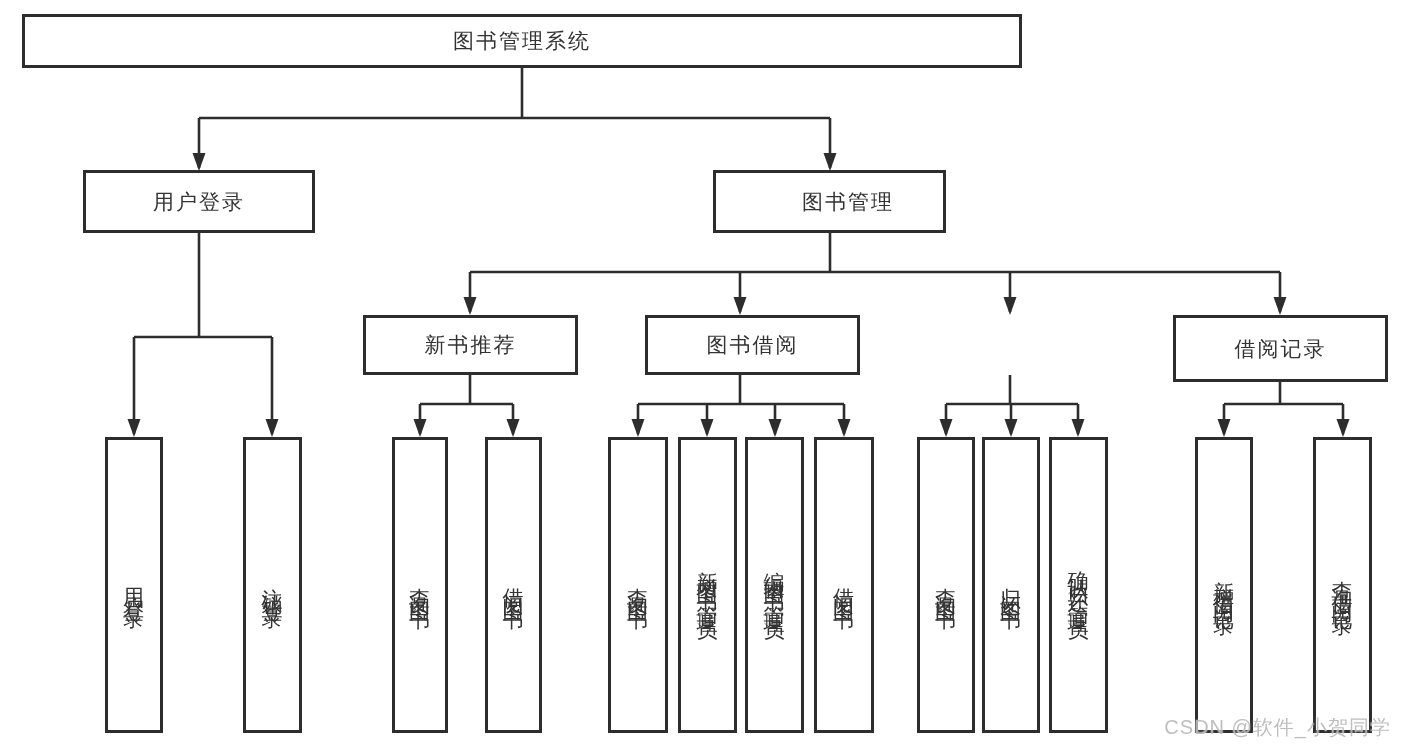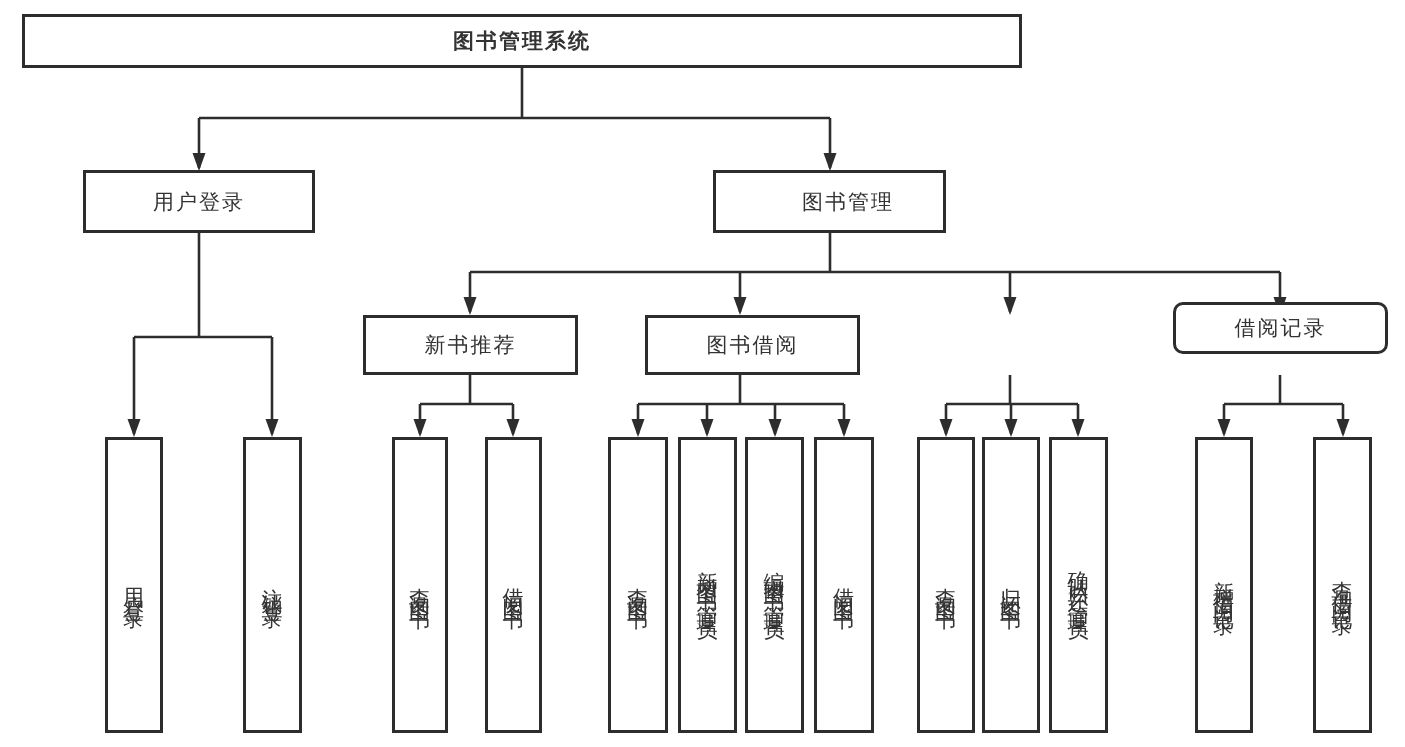--- a/index.html
+++ b/index.html
@@ -104,38 +104,38 @@
       <path d="M1011,404 V434" marker-end="url(#ah)"></path>
       <path d="M1078,404 V434" marker-end="url(#ah)"></path>
 
       <path d="M1280,375 V404"></path>
       <path d="M1224,404 H1343"></path>
       <path d="M1224,404 V434" marker-end="url(#ah)"></path>
       <path d="M1343,404 V434" marker-end="url(#ah)"></path>
     </g>
   </svg>
 
-  <div class="node h" style="left:22px; top:14px; width:1000px; height:54px;font-weight:bold;">
+  <div class="node h" style="left:22px; top:14px; width:1000px; height:54px;">
     <span class="lbl">图书管理系统</span>
   </div>
 
   <div class="node h" style="left:83px; top:170px; width:232px; height:63px;">
     <span class="lbl">用户登录</span>
   </div>
   <div class="node h" style="left:713px; top:170px; width:233px; height:63px;padding-left:37px;">
     <span class="lbl">图书管理</span>
   </div>
 
   <div class="node h" style="left:363px; top:315px; width:215px; height:60px;">
     <span class="lbl">新书推荐</span>
   </div>
   <div class="node h" style="left:633px; top:315px; width:215px; height:60px;margin-left:12px;">
     <span class="lbl">图书借阅</span>
   </div>
-  <div class="node h" style="left:1173px; top:302px; width:215px; height:52px;border-radius:10px;">
+  <div class="node h" style="left:1173px; top:315px; width:215px; height:67px;">
     <span class="lbl">借阅记录</span>
   </div>
 
   <div class="node v" style="left:105px; top:437px; width:58px; height:296px;">
     <span class="lbl">用户登录</span>
   </div>
   <div class="node v" style="left:243px; top:437px; width:59px; height:296px;">
     <span class="lbl">注销登录</span>
   </div>
 
@@ -169,14 +169,15 @@
     <span class="lbl">确认归还（管理员）</span>
   </div>
 
   <div class="node v" style="left:1195px; top:437px; width:58px; height:296px;">
     <span class="lbl">新增借阅记录</span>
   </div>
   <div class="node v" style="left:1313px; top:437px; width:59px; height:296px;">
     <span class="lbl">查询借阅记录</span>
   </div>
 
+  <div id="watermark">CSDN @软件_小贺同学</div>
 
 </div>
 
 </body></html>

